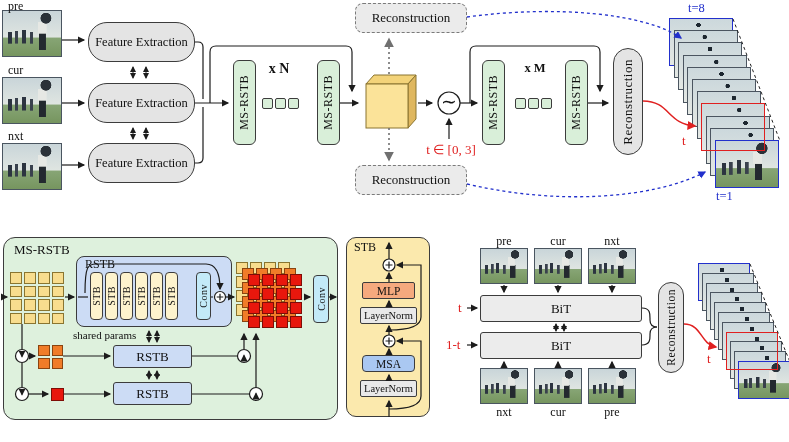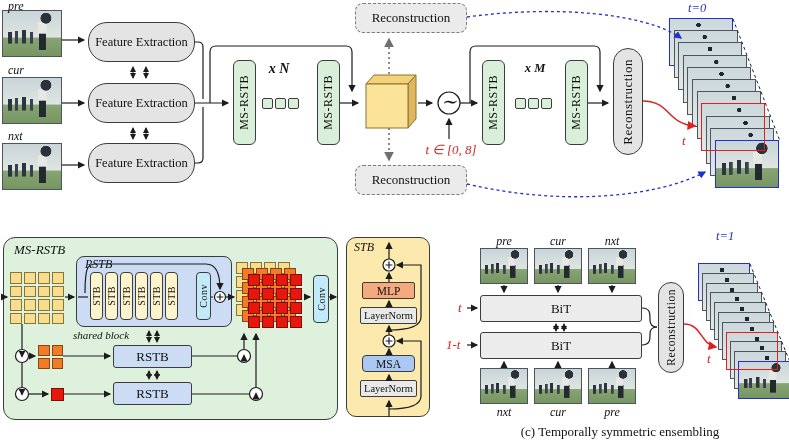--- a/index.html
+++ b/index.html
@@ -8,21 +8,21 @@
   .abs{position:absolute;}
   .box{position:absolute;border:1.2px solid #3c3c3c;display:flex;align-items:center;
        justify-content:center;text-align:center;box-sizing:border-box;z-index:3;}
   .gray{background:#e4e4e4;border-radius:19px;}
   .grayd{background:#ebebeb;border:1.4px dashed #7a7a7a;border-radius:8px;}
   .green{background:#d9efd9;border-radius:6px;}
   .blue{background:#ccdcf5;border-radius:3px;}
   .yellow{background:#fdf3cd;border-radius:4px;}
   .cyan{background:#c3eaf8;border-radius:4px;}
   .vt{writing-mode:vertical-rl;transform:rotate(180deg);letter-spacing:.5px;}
-  .lbl{position:absolute;z-index:8;font-style:italic;}
+  .lbl{position:absolute;z-index:8;}
   .cap{position:absolute;text-align:center;font-size:13px;z-index:8;}
   .panel{position:absolute;box-sizing:border-box;border:1.3px solid #3c3c3c;z-index:1;}
   .thumb{position:absolute;box-sizing:border-box;border:1px solid #4a5560;z-index:3;
     background:
       radial-gradient(circle at 74% 16%, #2a3138 0 9%, rgba(0,0,0,0) 10%),
       linear-gradient(#e6e8e4,#e6e8e4) no-repeat 70% 32%/15% 26%,
       linear-gradient(#23292f,#23292f) no-repeat 71% 78%/12% 38%,
       linear-gradient(#2c3440,#2c3440) no-repeat 10% 64%/7% 26%,
       linear-gradient(#39414d,#39414d) no-repeat 22% 62%/6% 28%,
       linear-gradient(#2c3440,#2c3440) no-repeat 36% 60%/7% 30%,
@@ -72,21 +72,21 @@
 
   <div class="box grayd" style="left:355px;top:3px;width:112px;height:30px;font-size:13px;">Reconstruction</div>
   <div class="box grayd" style="left:355px;top:165px;width:112px;height:30px;font-size:13px;">Reconstruction</div>
 
   <svg class="abs" style="left:360px;top:70px;z-index:4;" width="60" height="62">
     <polygon points="6,14 14,5 56,5 48,14" fill="#f3d379" stroke="#8a7430" stroke-width="1"></polygon>
     <polygon points="48,14 56,5 56,49 48,58" fill="#dfb75f" stroke="#8a7430" stroke-width="1"></polygon>
     <rect x="6" y="14" width="42" height="44" fill="#fbe399" stroke="#8a7430" stroke-width="1"></rect>
   </svg>
   <div class="lbl" style="left:438px;top:90px;width:22px;height:22px;display:flex;align-items:center;justify-content:center;font-size:19px;z-index:30;">∼</div>
-  <div class="lbl" style="left:415px;top:142px;width:72px;text-align:center;font-size:13px;color:#e02020;">t ∈ [0, 8]</div>
+  <div class="lbl" style="left:415px;top:142px;width:72px;text-align:center;font-size:13px;color:#e02020;">t ∈ [0, 3]</div>
 
   <div class="box green" style="left:482px;top:60px;width:23px;height:85px;">
       <span class="vt" style="font-size:12px;">MS-RSTB</span>
     </div>
   <div class="box green" style="left:565px;top:60px;width:23px;height:85px;">
       <span class="vt" style="font-size:12px;">MS-RSTB</span>
     </div>
   <div class="lbl" style="left:518px;top:61px;width:34px;text-align:center;font-size:12.5px;font-weight:600;">x M</div>
   <div class="box green" style="left:515px;top:98px;width:11px;height:11px;border-radius:2px;"></div>
   <div class="box green" style="left:528px;top:98px;width:11px;height:11px;border-radius:2px;"></div>
@@ -102,22 +102,22 @@
     <div class="frame" style="left: 682.8px; top: 54.6px; width: 64px; height: 48px; z-index: 5; background: radial-gradient(2.5px at 52% 6px, rgb(29, 39, 48) 85%, rgba(0, 0, 0, 0) 95%), linear-gradient(rgb(204, 216, 220), rgb(228, 232, 228)); border: 1px solid rgb(75, 85, 96);"></div>
     <div class="frame" style="left: 687.4px; top: 66.8px; width: 64px; height: 48px; z-index: 6; background: radial-gradient(2.5px at 54% 6px, rgb(29, 39, 48) 85%, rgba(0, 0, 0, 0) 95%), linear-gradient(rgb(204, 216, 220), rgb(228, 232, 228)); border: 1px solid rgb(75, 85, 96);"></div>
     <div class="frame" style="left: 692px; top: 79px; width: 64px; height: 48px; z-index: 7; background: radial-gradient(2.5px at 56% 6px, rgb(29, 39, 48) 85%, rgba(0, 0, 0, 0) 95%), linear-gradient(rgb(204, 216, 220), rgb(228, 232, 228)); border: 1px solid rgb(75, 85, 96);"></div>
     <div class="frame" style="left: 696.6px; top: 91.2px; width: 64px; height: 48px; z-index: 8; background: radial-gradient(2.5px at 58% 6px, rgb(29, 39, 48) 85%, rgba(0, 0, 0, 0) 95%), linear-gradient(rgb(204, 216, 220), rgb(228, 232, 228)); border: 1px solid rgb(75, 85, 96);"></div>
     <div class="frame" style="left: 701.2px; top: 103.4px; width: 64px; height: 48px; z-index: 9; background: radial-gradient(2.5px at 60% 6px, rgb(29, 39, 48) 85%, rgba(0, 0, 0, 0) 95%), linear-gradient(rgb(204, 216, 220), rgb(228, 232, 228)); border: 1.6px solid rgb(224, 32, 32);"></div>
     <div class="frame" style="left: 701.2px; top: 103.4px; width: 64px; height: 48px; z-index: 15; border: 1.6px solid rgb(224, 32, 32); background: transparent;"></div>
     <div class="frame" style="left: 705.8px; top: 115.6px; width: 64px; height: 48px; z-index: 10; background: radial-gradient(2.5px at 62% 6px, rgb(29, 39, 48) 85%, rgba(0, 0, 0, 0) 95%), linear-gradient(rgb(204, 216, 220), rgb(228, 232, 228)); border: 1px solid rgb(75, 85, 96);"></div>
     <div class="frame" style="left: 710.4px; top: 127.8px; width: 64px; height: 48px; z-index: 11; background: radial-gradient(2.5px at 64% 6px, rgb(29, 39, 48) 85%, rgba(0, 0, 0, 0) 95%), linear-gradient(rgb(204, 216, 220), rgb(228, 232, 228)); border: 1px solid rgb(75, 85, 96);"></div>
     <div class="frame thumb" style="left: 715px; top: 140px; width: 64px; height: 48px; z-index: 12; border: 1.5px solid rgb(34, 48, 204);"></div>
     <div id="stack-a"></div>
-  <div class="lbl" style="left:688px;top:1px;width:46px;font-size:12.5px;color:#2230cc;z-index:25;">t=0</div>
-  <div class="lbl" style="left:716px;top:189px;width:60px;font-size:12.5px;color:#2230cc;z-index:25;margin-top:40px;">t=1</div>
+  <div class="lbl" style="left:688px;top:1px;width:46px;font-size:12.5px;color:#2230cc;z-index:25;">t=8</div>
+  <div class="lbl" style="left:716px;top:189px;width:60px;font-size:12.5px;color:#2230cc;z-index:25;">t=1</div>
   <div class="lbl" style="left:682px;top:133px;width:14px;font-size:13px;color:#e02020;z-index:25;">t</div>
 
 
   <div class="panel" style="left:3px;top:237px;width:335px;height:183px;background:#def1dd;border-radius:12px;"></div>
   <div class="lbl" style="left:14px;top:242px;font-size:13px;">MS-RSTB</div>
 
   <div class="tilegrid tg-y" style="left:10px;top:272px;width:54px;height:52px;grid-template:repeat(4,1fr)/repeat(4,1fr);">
       <span></span>
       <span></span>
       <span></span>
@@ -153,21 +153,21 @@
   <div class="box yellow" style="left:150px;top:272px;width:13px;height:48px;">
       <span class="vt" style="font-size:10px;">STB</span>
     </div>
   <div class="box yellow" style="left:165px;top:272px;width:13px;height:48px;">
       <span class="vt" style="font-size:10px;">STB</span>
     </div>
   <div class="box cyan" style="left:196px;top:272px;width:15px;height:48px;">
       <span class="vt" style="font-size:10px;">Conv</span>
     </div>
 
-  <div class="lbl" style="left:73px;top:329px;font-size:11px;">shared block</div>
+  <div class="lbl" style="left:73px;top:329px;font-size:11px;">shared params</div>
 
   <div class="box blue" style="left:113px;top:345px;width:79px;height:23px;font-size:13px;">RSTB</div>
   <div class="box blue" style="left:113px;top:382px;width:79px;height:23px;font-size:13px;">RSTB</div>
 
   <div class="tilegrid tg-o" style="left:38px;top:345px;width:25px;height:24px;grid-template:repeat(2,1fr)/repeat(2,1fr);">
       <span></span>
       <span></span>
       <span></span>
       <span></span>
     </div>
@@ -273,21 +273,20 @@
     <div class="frame" style="left: 718px; top: 312px; width: 52px; height: 38px; z-index: 7; background: radial-gradient(2.5px at 56% 6px, rgb(29, 39, 48) 85%, rgba(0, 0, 0, 0) 95%), linear-gradient(rgb(204, 216, 220), rgb(228, 232, 228)); border: 1px solid rgb(75, 85, 96);"></div>
     <div class="frame" style="left: 722px; top: 321.8px; width: 52px; height: 38px; z-index: 8; background: radial-gradient(2.5px at 58% 6px, rgb(29, 39, 48) 85%, rgba(0, 0, 0, 0) 95%), linear-gradient(rgb(204, 216, 220), rgb(228, 232, 228)); border: 1px solid rgb(75, 85, 96);"></div>
     <div class="frame" style="left: 726px; top: 331.6px; width: 52px; height: 38px; z-index: 9; background: radial-gradient(2.5px at 60% 6px, rgb(29, 39, 48) 85%, rgba(0, 0, 0, 0) 95%), linear-gradient(rgb(204, 216, 220), rgb(228, 232, 228)); border: 1.6px solid rgb(224, 32, 32);"></div>
     <div class="frame" style="left: 726px; top: 331.6px; width: 52px; height: 38px; z-index: 15; border: 1.6px solid rgb(224, 32, 32); background: transparent;"></div>
     <div class="frame" style="left: 730px; top: 341.4px; width: 52px; height: 38px; z-index: 10; background: radial-gradient(2.5px at 62% 6px, rgb(29, 39, 48) 85%, rgba(0, 0, 0, 0) 95%), linear-gradient(rgb(204, 216, 220), rgb(228, 232, 228)); border: 1px solid rgb(75, 85, 96);"></div>
     <div class="frame" style="left: 734px; top: 351.2px; width: 52px; height: 38px; z-index: 11; background: radial-gradient(2.5px at 64% 6px, rgb(29, 39, 48) 85%, rgba(0, 0, 0, 0) 95%), linear-gradient(rgb(204, 216, 220), rgb(228, 232, 228)); border: 1px solid rgb(75, 85, 96);"></div>
     <div class="frame thumb" style="left: 738px; top: 361px; width: 52px; height: 38px; z-index: 12; border: 1.5px solid rgb(34, 48, 204);"></div>
     <div id="stack-c"></div>
   <div class="lbl" style="left:707px;top:351px;width:14px;font-size:13px;color:#e02020;z-index:25;">t</div>
 
-  <div class="cap" style="left:470px;top:424px;width:300px;">(c) Temporally symmetric ensembling</div>
 
   <svg class="ov" width="789" height="442">
     <defs>
       <marker id="mk" markerWidth="7" markerHeight="7" refX="5" refY="3" orient="auto-start-reverse">
           <path d="M0,0 L6,3 L0,6 z" fill="#1c1c1c"></path>
         </marker>
       <marker id="mg" markerWidth="7" markerHeight="7" refX="5" refY="3" orient="auto-start-reverse">
           <path d="M0,0 L6,3 L0,6 z" fill="#707070"></path>
         </marker>
       <marker id="mb" markerWidth="7" markerHeight="7" refX="5" refY="3" orient="auto-start-reverse">

